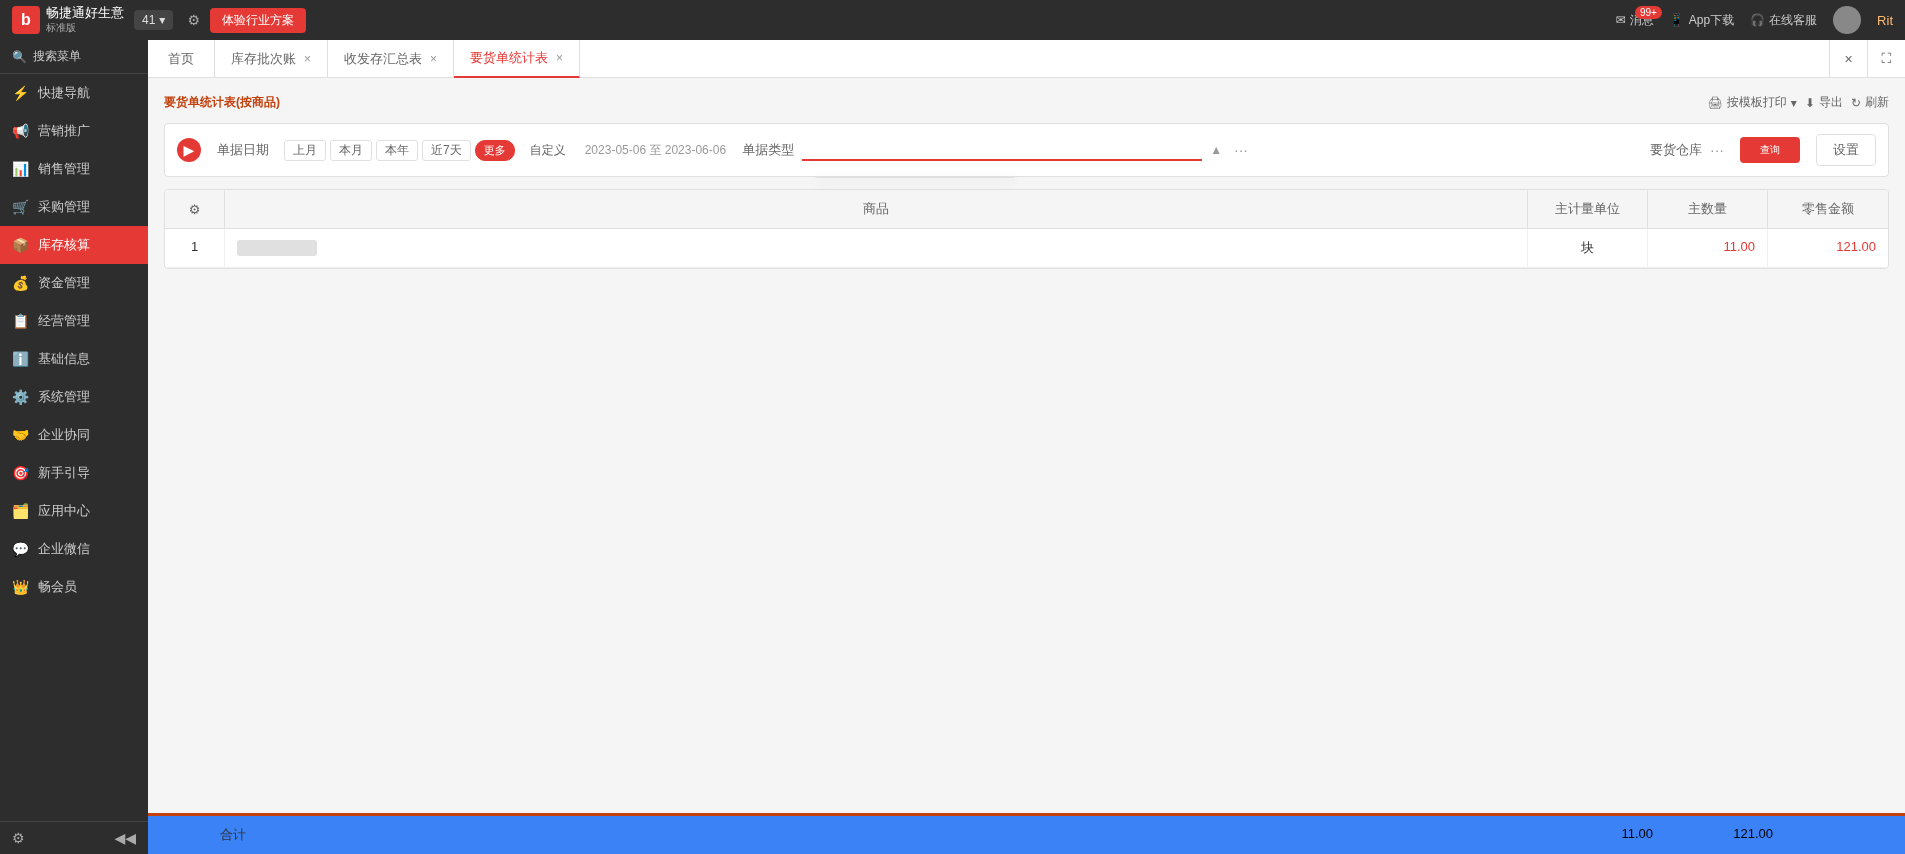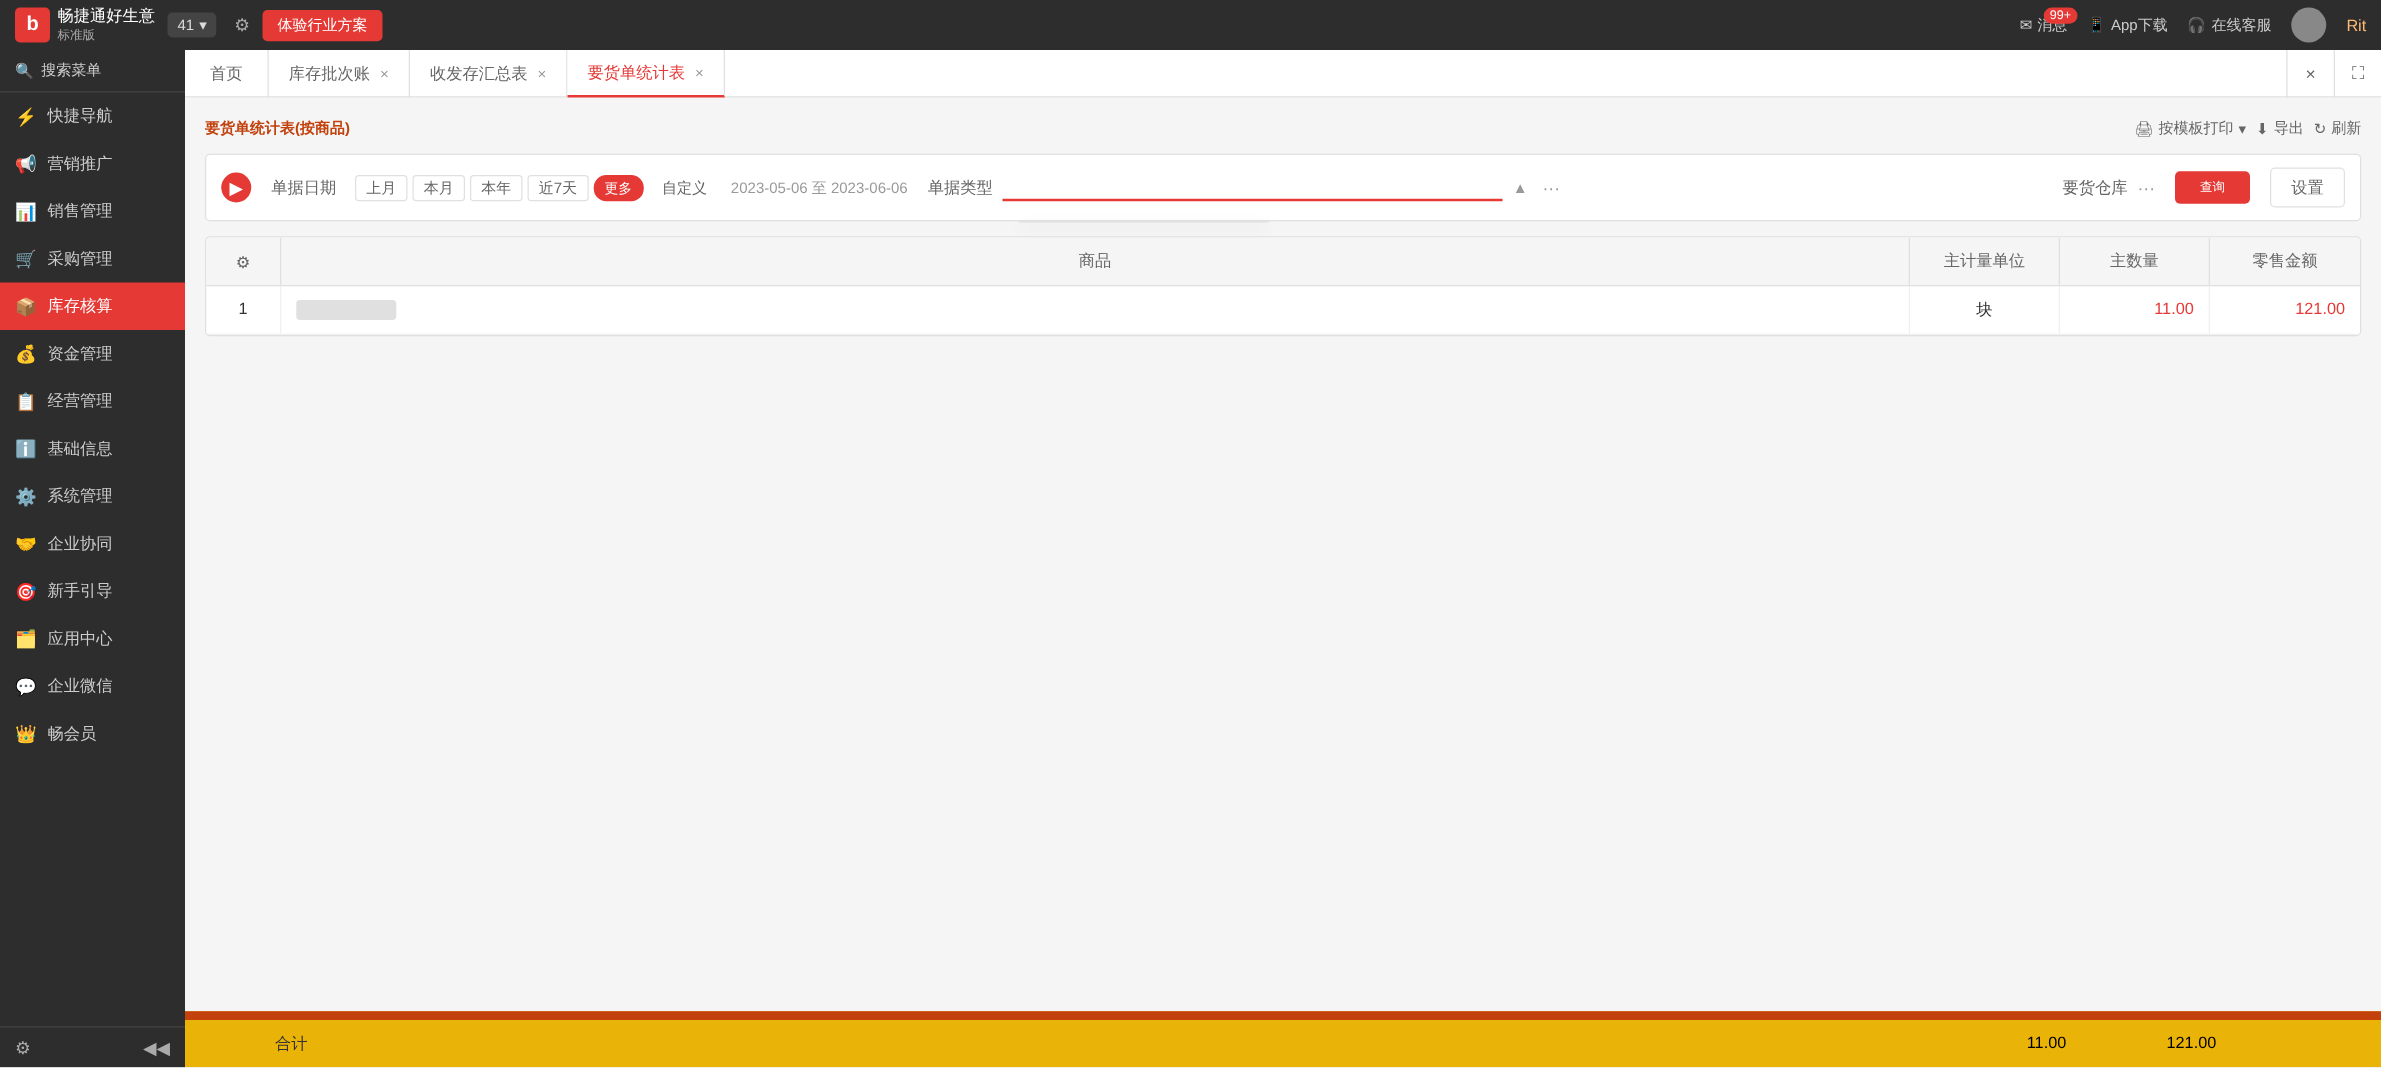--- a/index.html
+++ b/index.html
@@ -329,21 +329,21 @@
           <div class="td">块</div>
           <div class="td td-num">11.00</div>
           <div class="td td-num">121.00</div>
         </div>
       </div>
 
       <div style="height: 300px;"></div>
 
     </div>
 
-    <div style="background:#eab308; border-top:7px solid #c2410c; display:grid; grid-template-columns:60px 1fr 120px 120px 120px; flex-shrink:0;">
+    <div style="background:#3b82f6; border-top:3px solid #c2410c; display:grid; grid-template-columns:60px 1fr 120px 120px 120px; flex-shrink:0;">
       <div style="padding:10px 12px; font-size:13px;"></div>
       <div style="padding:10px 12px; font-size:13px; color:#333;">合计</div>
       <div style="padding:10px 12px; font-size:13px; text-align:right;">11.00</div>
       <div style="padding:10px 12px; font-size:13px; text-align:right;">121.00</div>
       <div style="padding:10px 12px;"></div>
     </div>
   </div>
 </div>
 
 </body></html>

